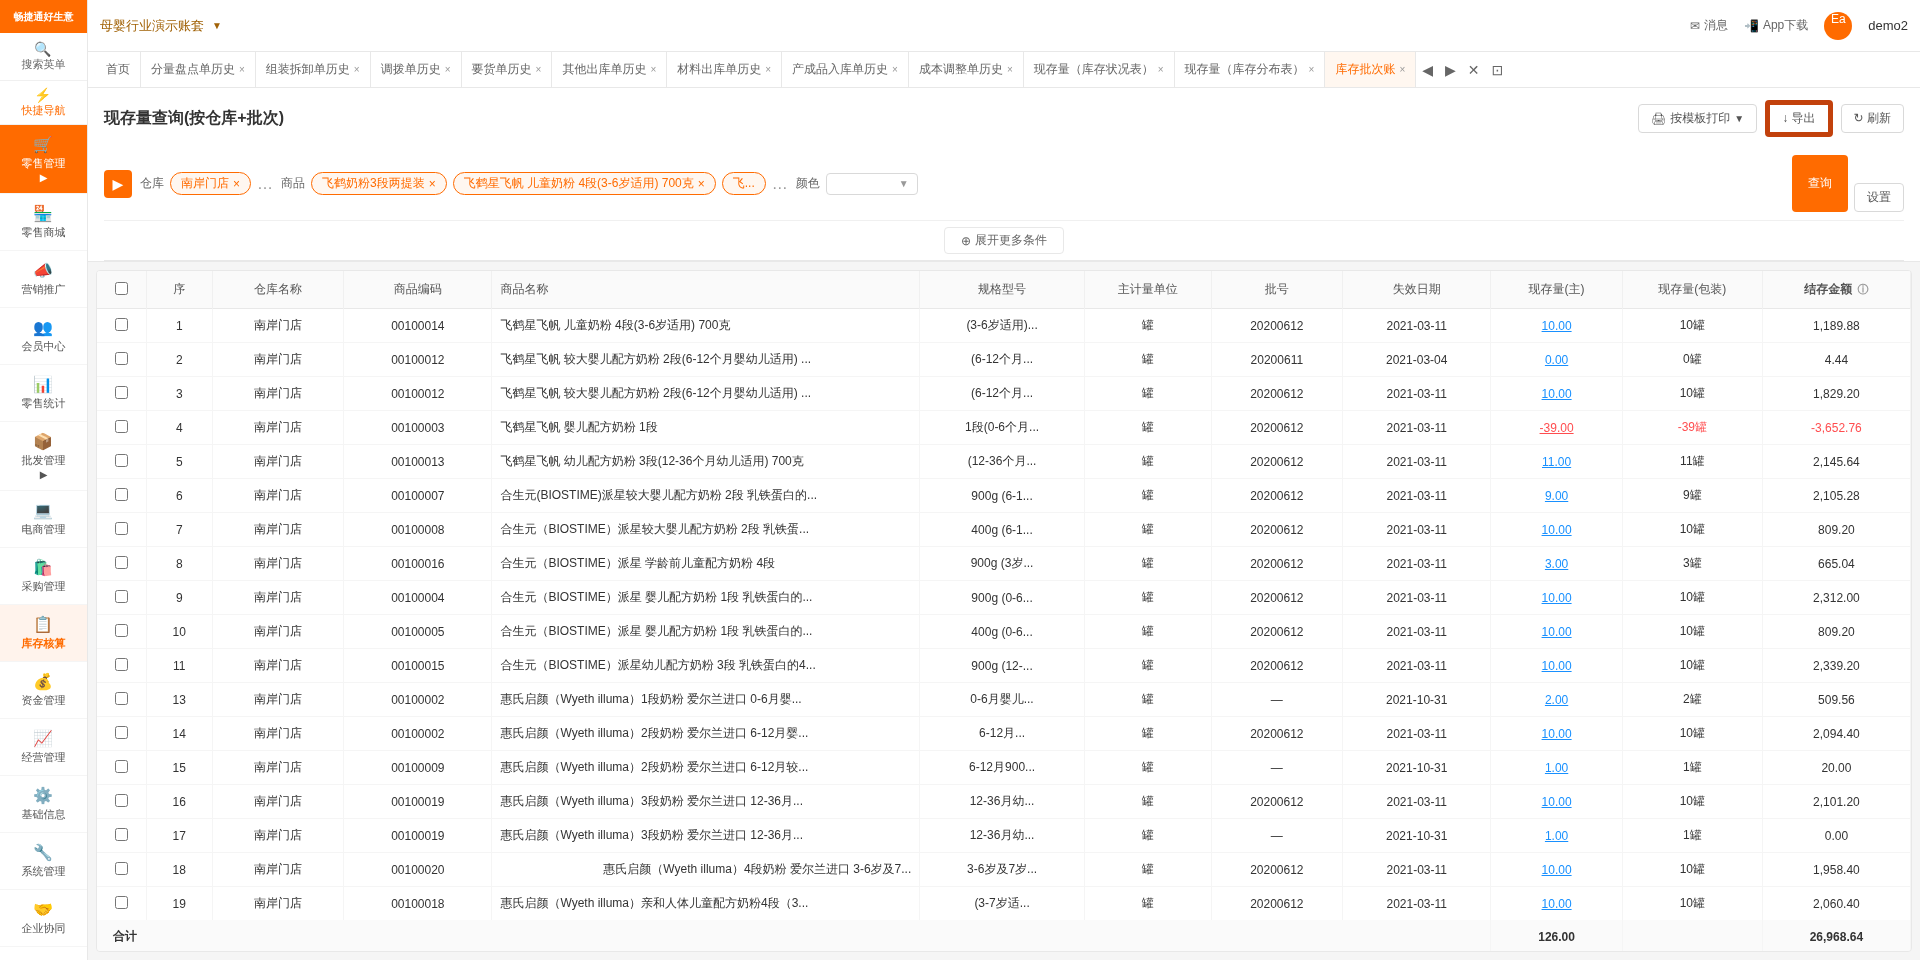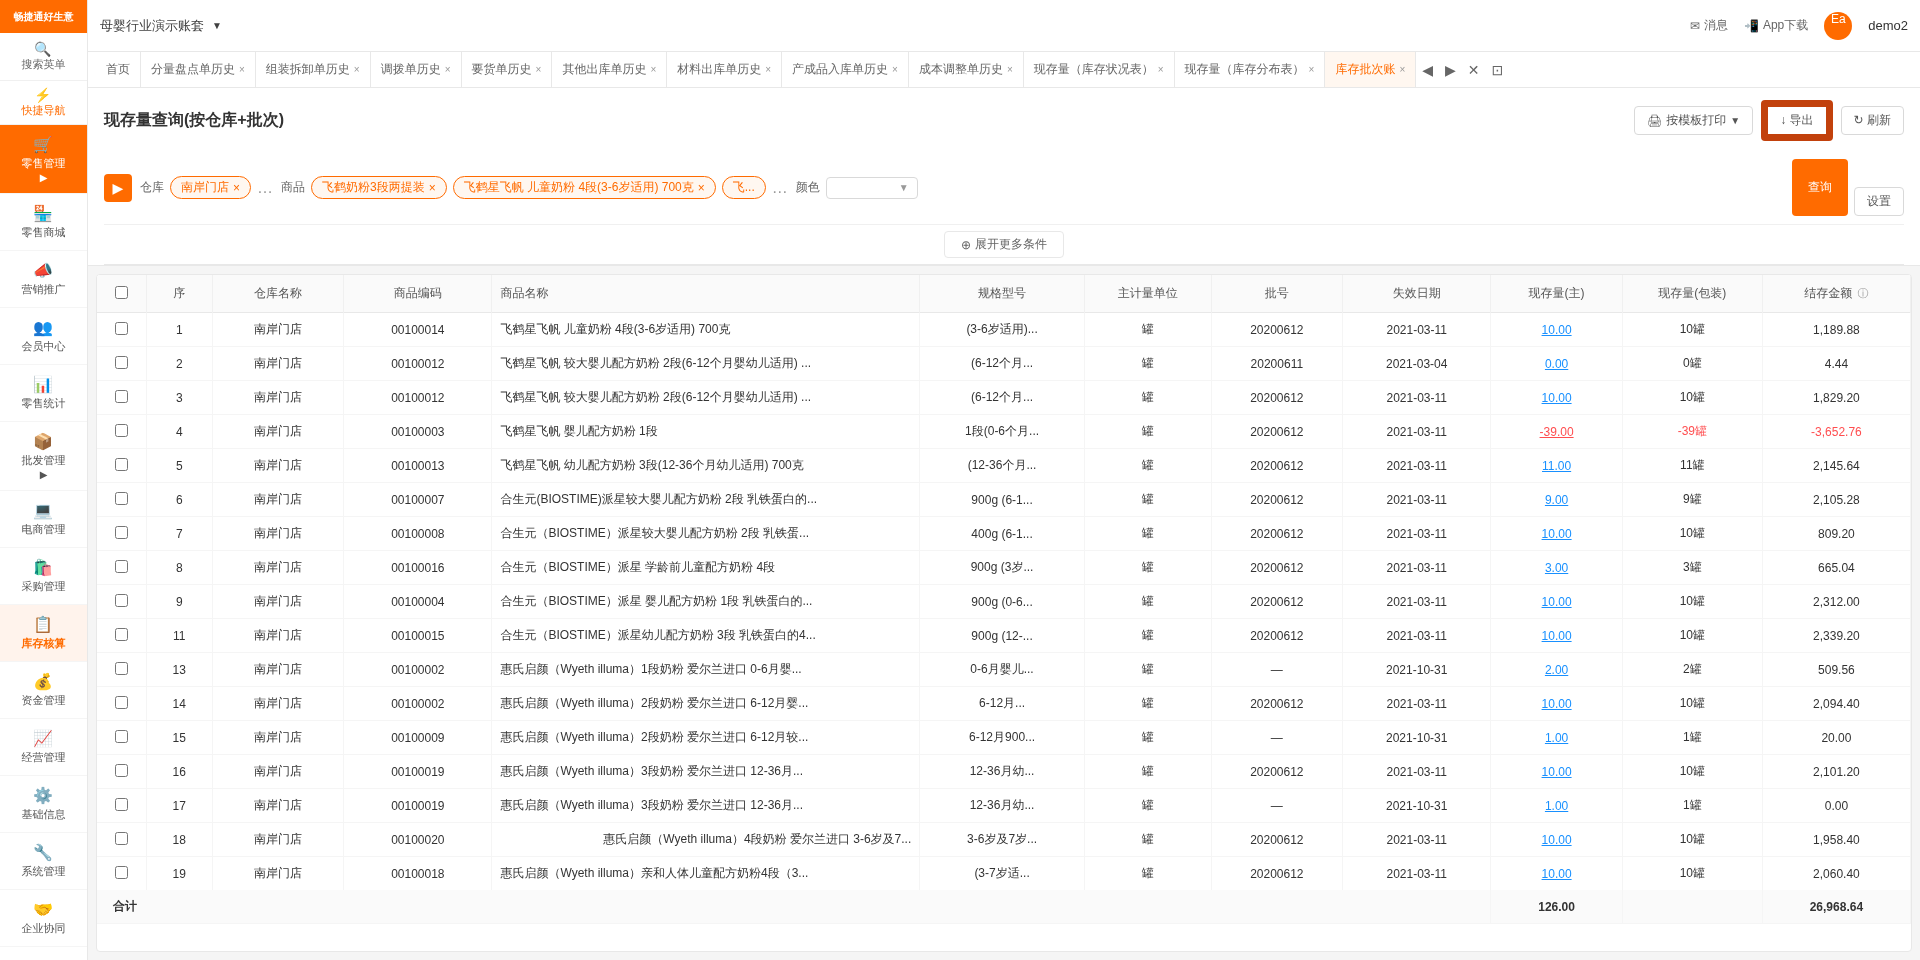--- a/index.html
+++ b/index.html
@@ -13,42 +13,42 @@
     .sidebar-nav { padding: 6px; text-align: center; color: #ff6b00; font-size: 11px; cursor: pointer; border-bottom: 1px solid #f0f0f0; }
     .sidebar-item { padding: 10px 4px; text-align: center; color: #555; font-size: 11px; cursor: pointer; border-bottom: 1px solid #f5f5f5; }
     .sidebar-item .item-icon { font-size: 16px; display: block; margin-bottom: 2px; }
 
     
     .main { flex: 1; display: flex; flex-direction: column; overflow: hidden; }
 
     
     .topbar { height: 52px; background: #fff; border-bottom: 1px solid #e8e8e8; display: flex; align-items: center; padding: 0 12px; gap: 8px; flex-shrink: 0; }
     .topbar-left { display: flex; align-items: center; gap: 8px; }
-    .topbar-dropdown { font-size: 13px; color: #404040; cursor: pointer; display: flex; align-items: center; gap: 8px; }
+    .topbar-dropdown { font-size: 13px; color: #a16207; cursor: pointer; display: flex; align-items: center; gap: 8px; }
     .topbar-right { margin-left: auto; display: flex; align-items: center; gap: 16px; }
     .topbar-icon { color: #666; font-size: 12px; cursor: pointer; display: flex; align-items: center; gap: 4px; }
     .topbar-avatar { width: 28px; height: 28px; border-radius: 50%; background: #ff6b00; display: flex; justify-content: center; color: #fff; font-size: 12px; cursor: pointer; }
 
     
     .tabbar { height: 36px; background: #fff; border-bottom: 1px solid #e8e8e8; display: flex; align-items: center; padding: 0 8px; gap: 0; flex-shrink: 0; overflow: hidden; }
     .tab { height: 36px; padding: 0 10px; display: flex; align-items: center; gap: 4px; font-size: 12px; color: #666; cursor: pointer; border-right: 1px solid #e8e8e8; white-space: nowrap; flex-shrink: 0; }
     .tab.active { color: #ff6b00; background: #fff7f0; }
     .tab-close { color: #999; font-size: 10px; cursor: pointer; }
     .tab-nav-btn { padding: 0 6px; cursor: pointer; color: #666; font-size: 14px; }
 
     
     .content { flex: 1; display: flex; flex-direction: column; overflow: hidden; background: #f5f5f5; padding: 0; }
 
     
     .page-header { background: #fff; padding: 12px 16px 0 16px; border-bottom: 1px solid #e8e8e8; }
     .page-title-row { display: flex; align-items: center; justify-content: space-between; margin-bottom: 10px; }
     .page-title { font-size: 16px; font-weight: bold; color: #333; }
     .header-actions { display: flex; align-items: center; gap: 8px; }
     .btn-print { background: #fff; border: 1px solid #d9d9d9; border-radius: 4px; padding: 5px 12px; font-size: 12px; cursor: pointer; display: flex; align-items: center; gap: 4px; color: #555; }
-    .btn-export { background: #fff; border: 7px solid #c2410c; border-radius: 4px; padding: 5px 12px; font-size: 12px; cursor: pointer; color: #555; text-align: right; }
+    .btn-export { background: #fff; border: 5px solid #c2410c; border-radius: 4px; padding: 5px 12px; font-size: 12px; cursor: pointer; color: #555; text-align: right; }
     .btn-refresh { background: #fff; border: 1px solid #d9d9d9; border-radius: 4px; padding: 5px 12px; font-size: 12px; cursor: pointer; color: #555; }
     .btn-query { background: #ff6b00; border: none; border-radius: 4px; padding: 6px 16px; font-size: 12px; cursor: pointer; color: #fff; }
     .btn-setting { background: #fff; border: 1px solid #d9d9d9; border-radius: 4px; padding: 5px 12px; font-size: 12px; cursor: pointer; color: #555; margin-top: 28px; }
     .filter-label { color: #666; font-size: 12px; flex-shrink: 0; }
     .filter-tag { background: #fff7f0; border: 1px solid #ff6b00; border-radius: 12px; padding: 2px 10px; font-size: 12px; color: #ff6b00; display: flex; align-items: center; gap: 4px; }
     .filter-tag-close { cursor: pointer; color: #ff6b00; }
     .filter-expand { display: flex; align-items: center; justify-content: center; padding: 6px; border-top: 1px solid #f0f0f0; }
     .btn-expand { background: #fff; border: 1px solid #e8e8e8; border-radius: 4px; padding: 4px 16px; font-size: 12px; cursor: pointer; color: #666; display: flex; align-items: center; gap: 4px; }
 
     .filter-section { background: #fff; padding: 0 16px; border-bottom: 1px solid #e8e8e8; }
@@ -70,21 +70,21 @@
     .col-num { width: 40px; }
     .col-store { width: 80px; }
     .col-code { width: 90px; }
     .col-name { width: 260px; text-align: left; }
     .col-spec { width: 100px; }
     .col-unit { width: 70px; }
     .col-batch { width: 80px; }
     .col-expire { width: 90px; }
     .col-stock1 { width: 80px; }
     .col-stock2 { width: 80px; }
-    .col-amount { width: 90px; }
+    .col-amount { width: 90px; font-weight: bold; }
     .text-negative { color: #ff4d4f; }
     .footer-row td { background: #fafafa; font-weight: bold; }
     .col-name-cell { text-align: left; }
     .info-icon { color: #999; margin-left: 2px; cursor: pointer; font-size: 11px; }
   </style>
 </head>
 <body>
 
 <div class="sidebar">
   <div class="sidebar-logo">
@@ -461,20 +461,34 @@
       <td style="overflow:hidden;text-overflow:ellipsis;white-space:nowrap;max-width:100px;" title="900g (0-6...">900g (0-6...</td>
       <td>罐</td>
       <td>20200612</td>
       <td>2021-03-11</td>
       <td class="" style="text-decoration:underline;cursor:pointer;color:#1890ff;">10.00</td>
       <td class="">10罐</td>
       <td class="">2,312.00</td>
     </tr>
             <tr>
       <td><input type="checkbox" style=""></td>
+      <td>10</td>
+      <td>南岸门店</td>
+      <td>00100005</td>
+      <td class="col-name-cell" style="text-align:left;overflow:hidden;text-overflow:ellipsis;white-space:nowrap;max-width:260px;" title="合生元（BIOSTIME）派星 婴儿配方奶粉 1段 乳铁蛋白的...">合生元（BIOSTIME）派星 婴儿配方奶粉 1段 乳铁蛋白的...</td>
+      <td style="overflow:hidden;text-overflow:ellipsis;white-space:nowrap;max-width:100px;" title="400g (0-6...">400g (0-6...</td>
+      <td>罐</td>
+      <td>20200612</td>
+      <td>2021-03-11</td>
+      <td class="" style="text-decoration:underline;cursor:pointer;color:#1890ff;">10.00</td>
+      <td class="">10罐</td>
+      <td class="">809.20</td>
+    </tr>
+            <tr>
+      <td><input type="checkbox" style=""></td>
       <td>11</td>
       <td>南岸门店</td>
       <td>00100015</td>
       <td class="col-name-cell" style="text-align:left;overflow:hidden;text-overflow:ellipsis;white-space:nowrap;max-width:260px;" title="合生元（BIOSTIME）派星幼儿配方奶粉 3段 乳铁蛋白的4...">合生元（BIOSTIME）派星幼儿配方奶粉 3段 乳铁蛋白的4...</td>
       <td style="overflow:hidden;text-overflow:ellipsis;white-space:nowrap;max-width:100px;" title="900g (12-...">900g (12-...</td>
       <td>罐</td>
       <td>20200612</td>
       <td>2021-03-11</td>
       <td class="" style="text-decoration:underline;cursor:pointer;color:#1890ff;">10.00</td>
       <td class="">10罐</td>

